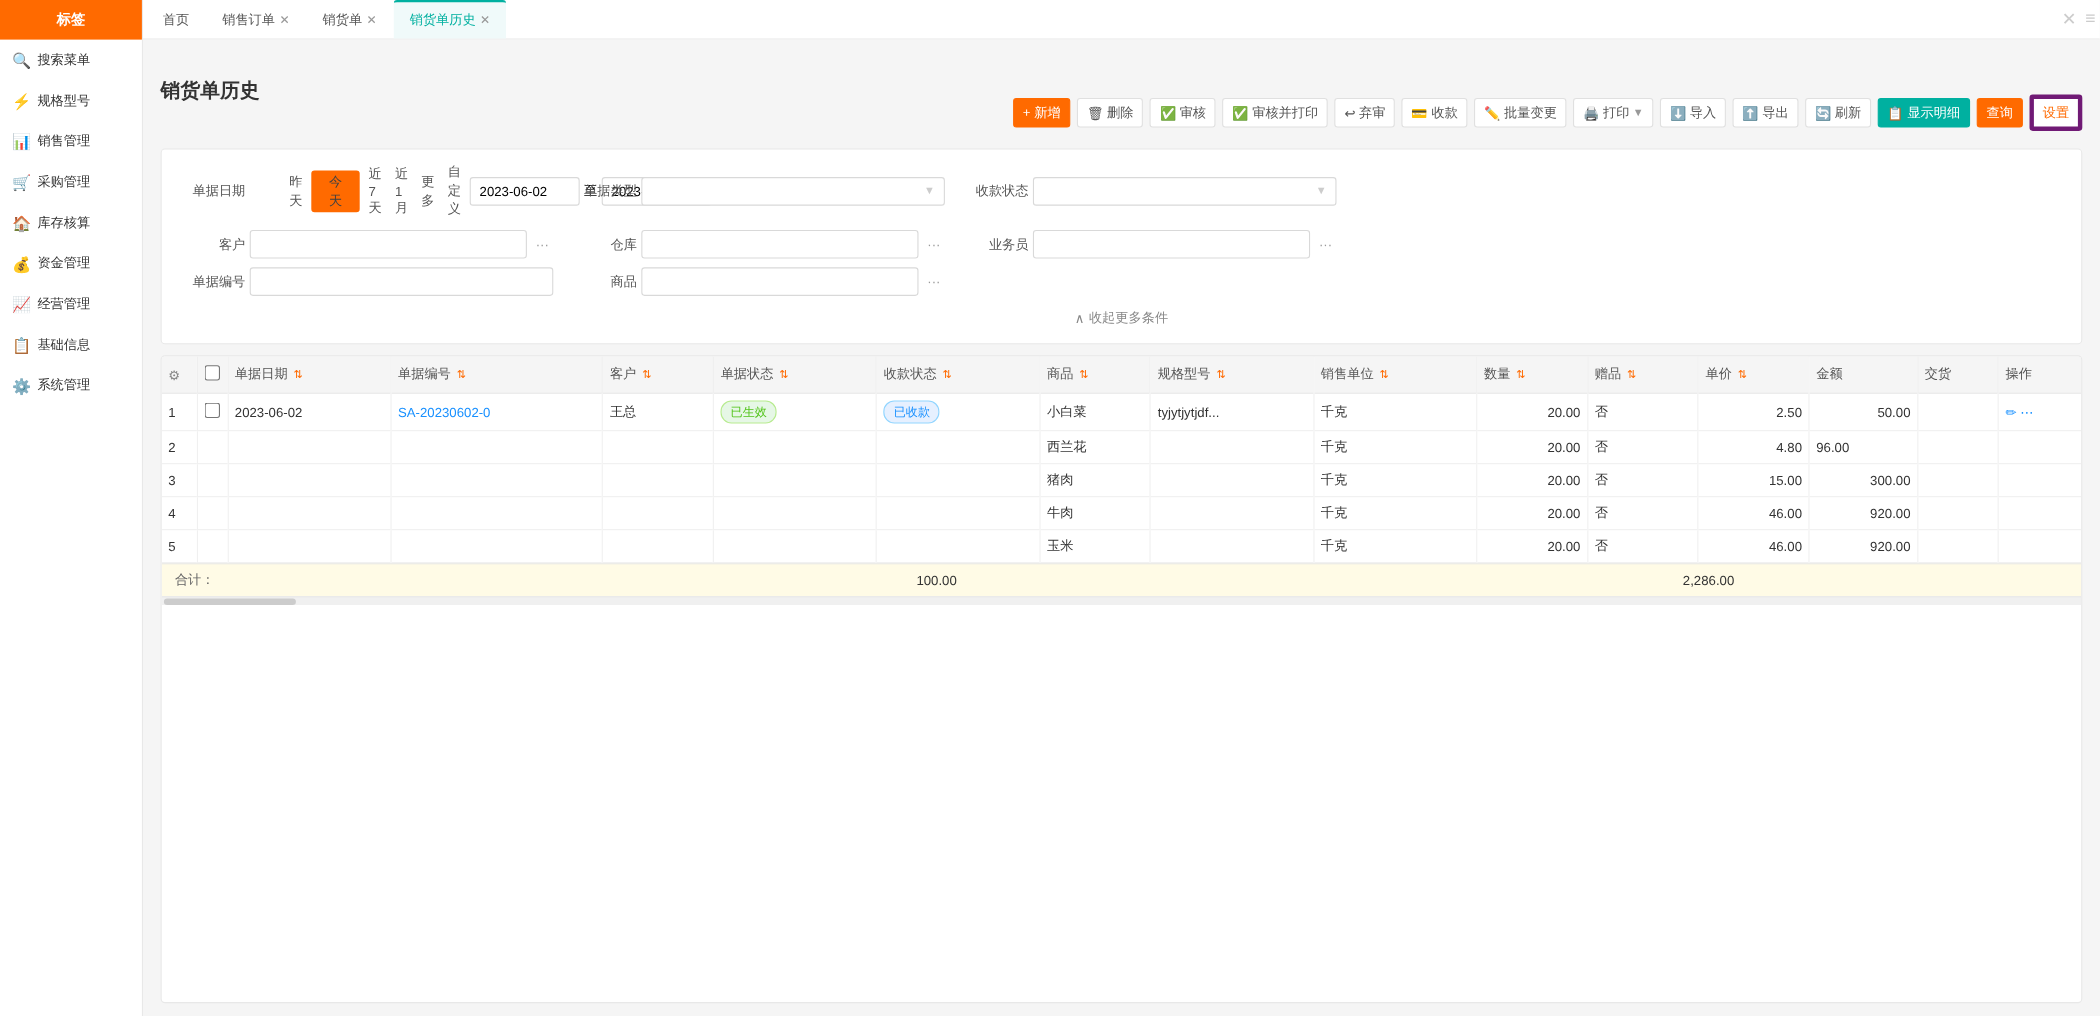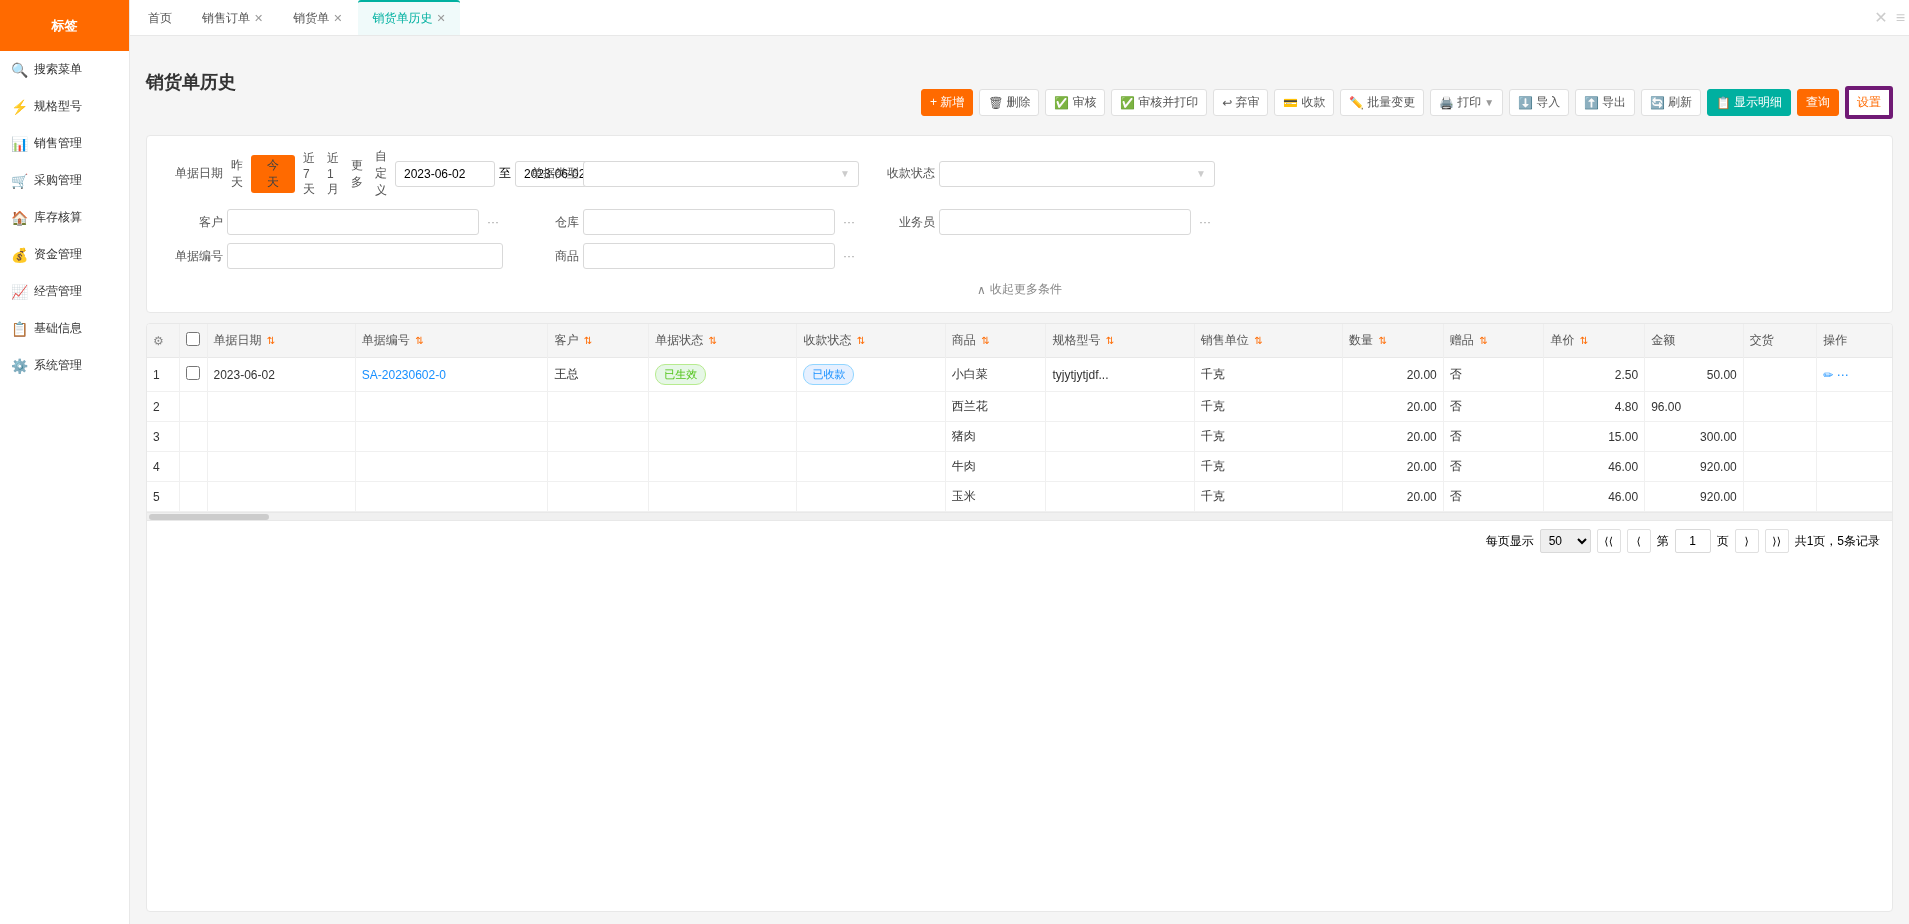--- a/index.html
+++ b/index.html
@@ -9,21 +9,21 @@
     .sidebar {
       width: 130px;
       background: #fff;
       border-right: 1px solid #e8e8e8;
       display: flex;
       flex-direction: column;
       height: 100%;
       flex-shrink: 0;
     }
     .sidebar-logo {
-      height: 51px;
+      height: 36px;
       background: #ff6a00;
       display: flex;
       align-items: center;
       justify-content: center;
       color: #fff;
       font-size: 13px;
       font-weight: bold;
     }
     .sidebar-item {
       display: flex;
@@ -179,20 +179,21 @@
       padding: 3px 8px;
       font-size: 12px;
       height: 26px;
       width: 100px;
     }
     .date-shortcuts {
       display: flex;
       align-items: center;
       gap: 4px;
       font-size: 12px;
+      margin-left: 32px;
     }
     .date-shortcut {
       cursor: pointer;
       color: #555;
       padding: 2px 4px;
     }
     .date-shortcut.active {
       background: #ff6a00;
       color: #404040;
       border-radius: 3px;
@@ -671,37 +672,31 @@
       <td style="text-align:right;">20.00</td>
       <td>否</td>
       <td style="text-align:right;">46.00</td>
       <td style="text-align:right;">920.00</td>
       <td></td>
       <td></td>
     </tr>
           </tbody>
       </table>
 
+      <div class="table-footer">
+        <span class="footer-label">合计：</span>
+        <div class="footer-data">
+          <span style="flex:1;"></span>
+          <span style="width:80px; text-align:right;">100.00</span>
+          <span style="flex:1;"></span>
+          <span style="width:100px; text-align:right;">2,286.00</span>
+          <span style="flex:0.5;"></span>
+        </div>
+      </div>
 
       <div class="table-scroll-bar">
         <div class="scroll-thumb"></div>
       </div>
 
-      <div class="pagination">
-        <span>每页显示</span>
-        <select class="page-select">
-          <option>50</option>
-          <option>100</option>
-          <option>200</option>
-        </select>
-        <button class="page-btn">⟨⟨</button>
-        <button class="page-btn">⟨</button>
-        <span>第</span>
-        <input type="text" class="page-input" value="1" style="">
-        <span>页</span>
-        <button class="page-btn">⟩</button>
-        <button class="page-btn">⟩⟩</button>
-        <span>共1页，5条记录</span>
-      </div>
     </div>
 
   </div>
 </div>
 
 </body></html>

